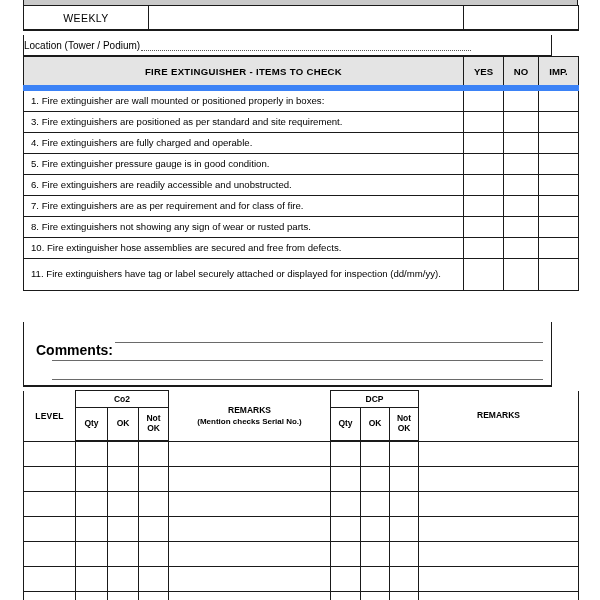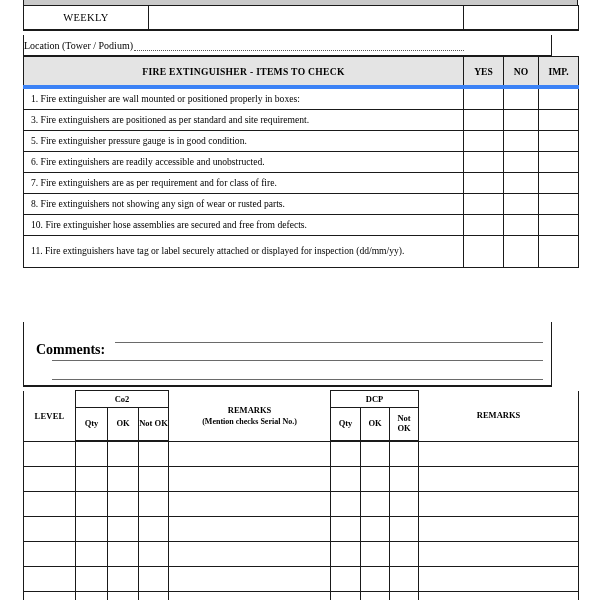--- a/index.html
+++ b/index.html
@@ -15,21 +15,20 @@
     color: #000000;
     -webkit-font-smoothing: antialiased;
   }
 
   #page {
     position: relative;
     width: 600px;
     height: 600px;
     background: #ffffff;
     overflow: hidden;
-    font-family: Liberation Serif, serif;
   }
 
   
   .sheet {
     position: absolute;
     left: 23px;
     width: 529px;
     border-collapse: collapse;
     table-layout: fixed;
   }
@@ -94,21 +93,21 @@
   
   #checklist-table { top: 56px; }
   #checklist-table td {
     font-size: 9.6px;
   }
   .chk-head td {
     background: #e4e4e4;
     height: 28px;
     font-weight: bold;
     text-align: center;
-    border-bottom: 4px solid #3b82f6;
+    border-bottom: 6px solid #3b82f6;
   }
   .chk-head .chk-title {
     font-size: 10.5px;
     letter-spacing: .3px;
   }
   .chk-head .chk-yn {
     font-size: 9.5px;
   }
   .chk-row td { height: 20px; }
   .chk-row .chk-item {
@@ -235,20 +234,26 @@
       </tr>
 
       <tr class="chk-row">
         <td class="chk-item">1. Fire extinguisher are wall mounted or positioned properly in boxes:</td>
         <td class="chk-box"></td>
         <td class="chk-box"></td>
         <td class="chk-box"></td>
       </tr>
       <tr class="chk-row">
         <td class="chk-item">3. Fire extinguishers are positioned as per standard and site requirement.</td>
+        <td class="chk-box"></td>
+        <td class="chk-box"></td>
+        <td class="chk-box"></td>
+      </tr>
+      <tr class="chk-row">
+        <td class="chk-item">4. Fire extinguishers are fully charged and operable.</td>
         <td class="chk-box"></td>
         <td class="chk-box"></td>
         <td class="chk-box"></td>
       </tr>
       <tr class="chk-row">
         <td class="chk-item">5. Fire extinguisher pressure gauge is in good condition.</td>
         <td class="chk-box"></td>
         <td class="chk-box"></td>
         <td class="chk-box"></td>
       </tr>

